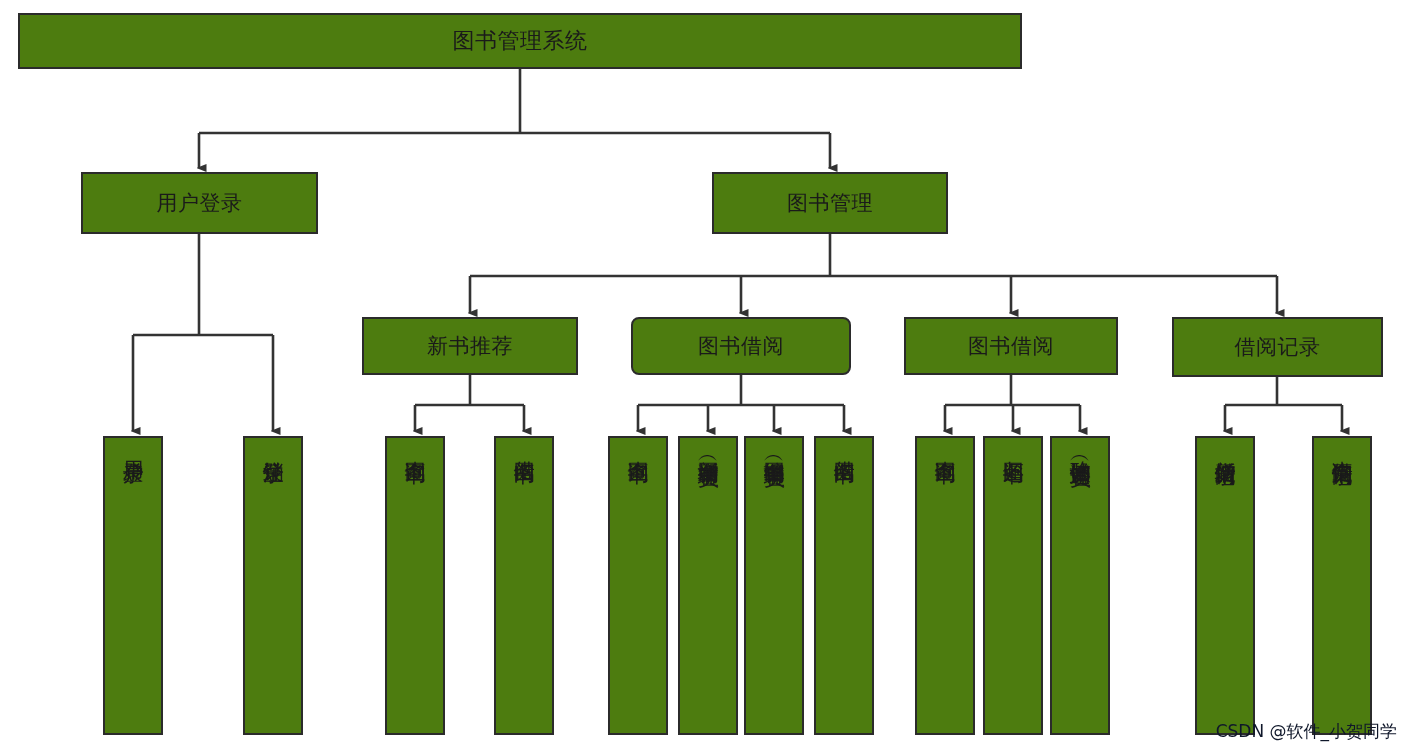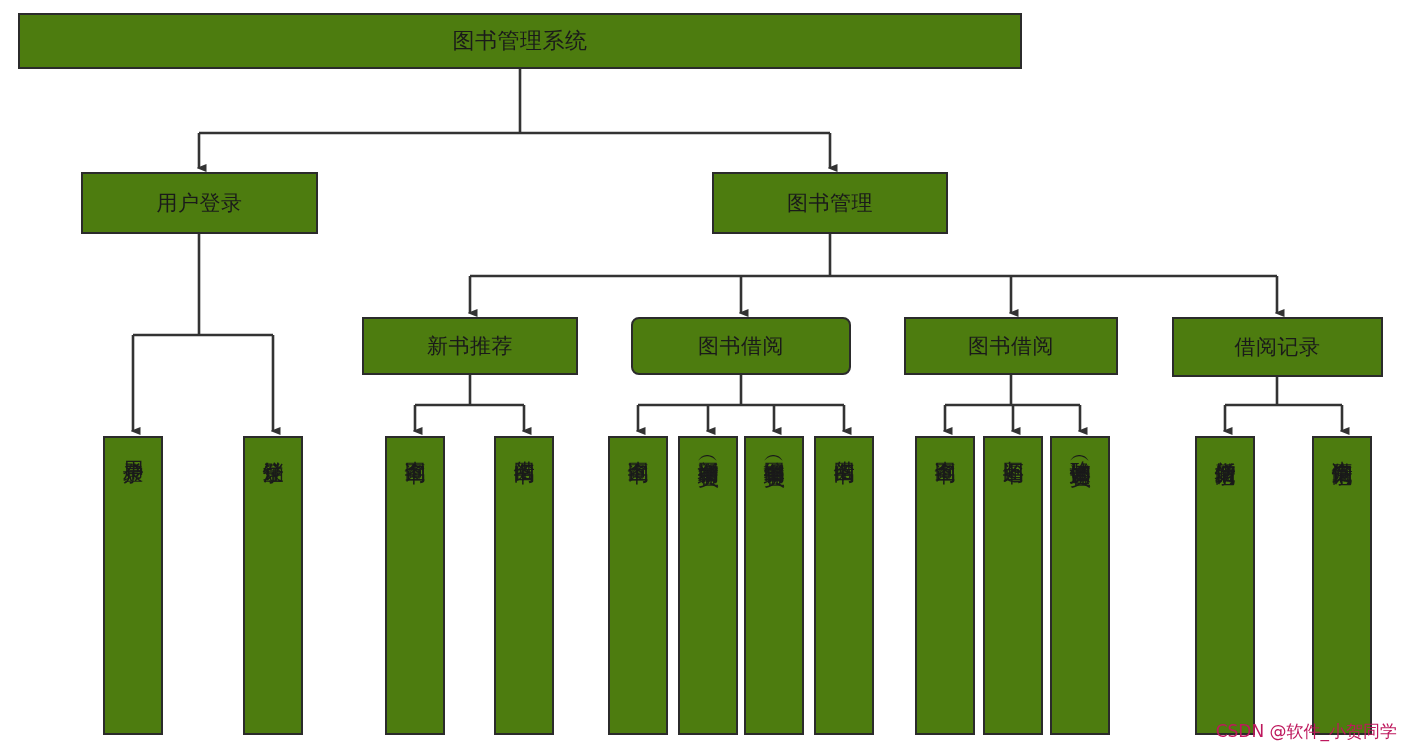--- a/index.html
+++ b/index.html
@@ -60,21 +60,21 @@
     font-size: 21px;
     line-height: 1.08;
     letter-spacing: 1px;
     white-space: nowrap;
   }
   #watermark {
     position: absolute;
     right: 8px;
     bottom: 4px;
     font-size: 17px;
-    color: #be185d;
+    color: #0f172a;
     white-space: nowrap;
     font-family: "DejaVu Sans", "Liberation Sans", sans-serif;
   }
 </style>
 </head>
 <body>
 
 <div id="diagram-root">
 
   <svg id="wires" viewBox="0 0 1405 747">

